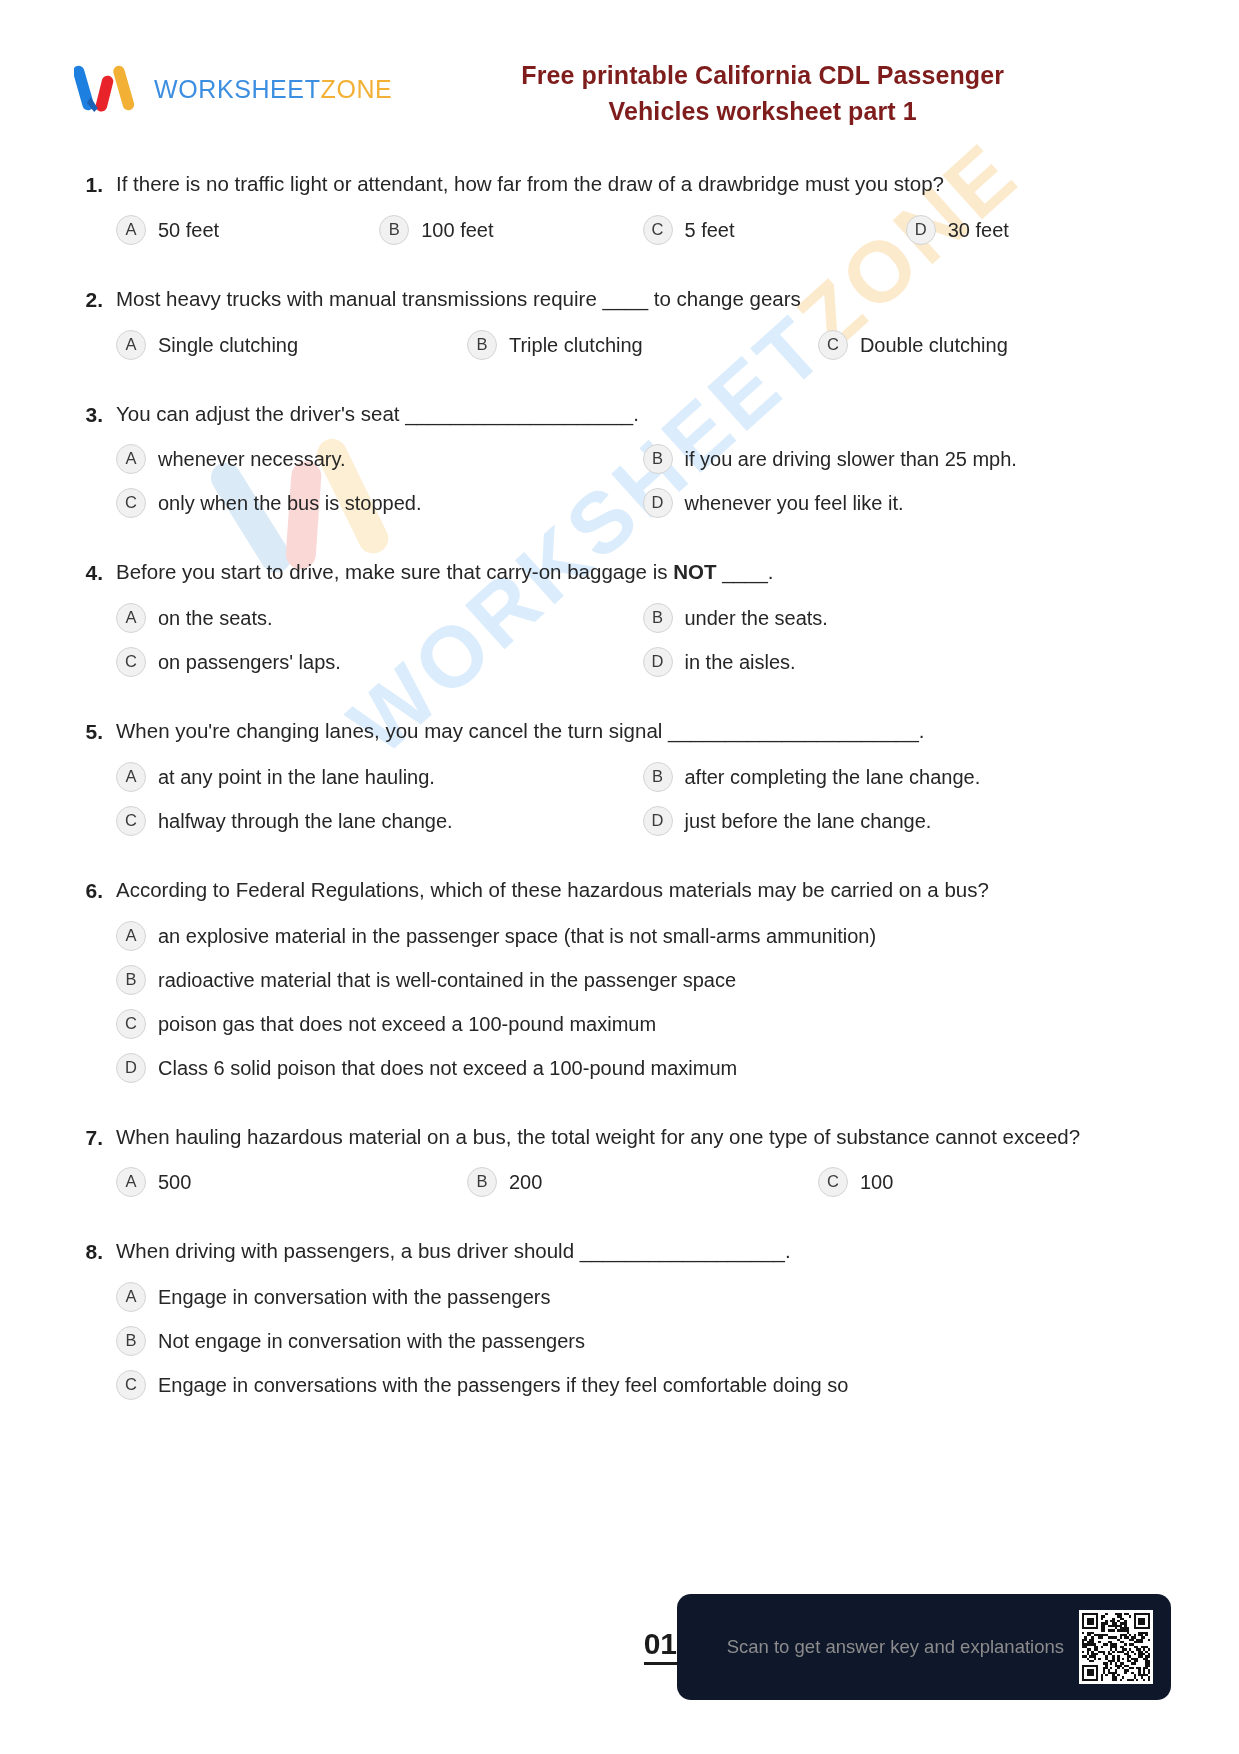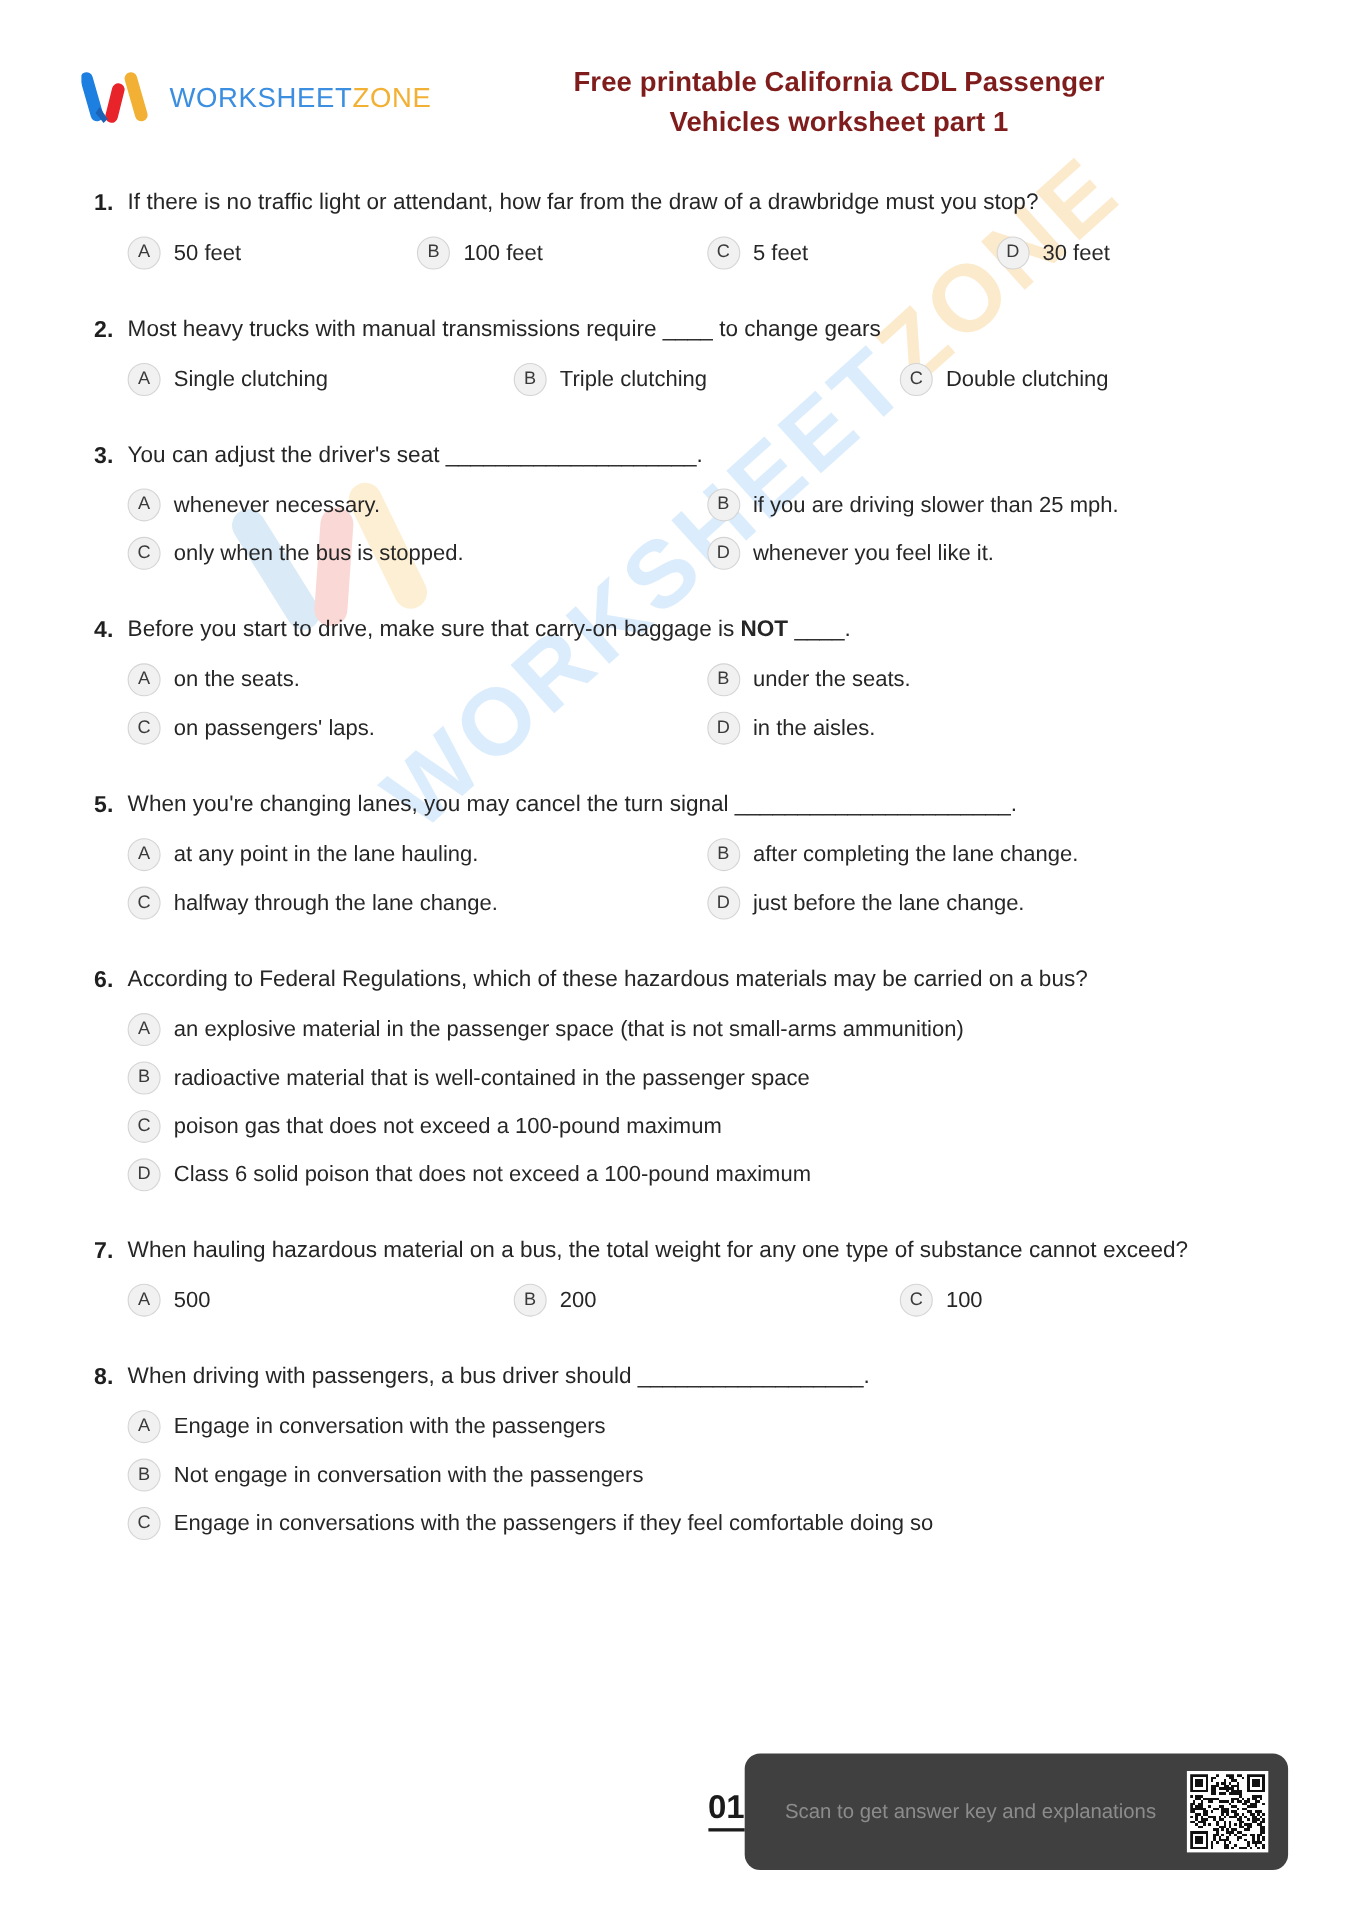--- a/index.html
+++ b/index.html
@@ -176,22 +176,22 @@
     font-size: 30px;
     font-weight: 700;
     color: #1b1b1b;
     border-bottom: 3px solid #1b1b1b;
     padding-bottom: 3px;
     line-height: 1;
   }
   .scan-box {
     display: flex;
     align-items: center;
-    gap: 28px;
-    background: #404040;
+    gap: 15px;
+    background: #0f172a;
     border-radius: 14px;
     padding: 16px 18px 16px 34px;
     width: 494px;
     justify-content: flex-end;
   }
   .scan-text {
     font-size: 18.5px;
     color: #8c8c8c;
     white-space: nowrap;
   }

